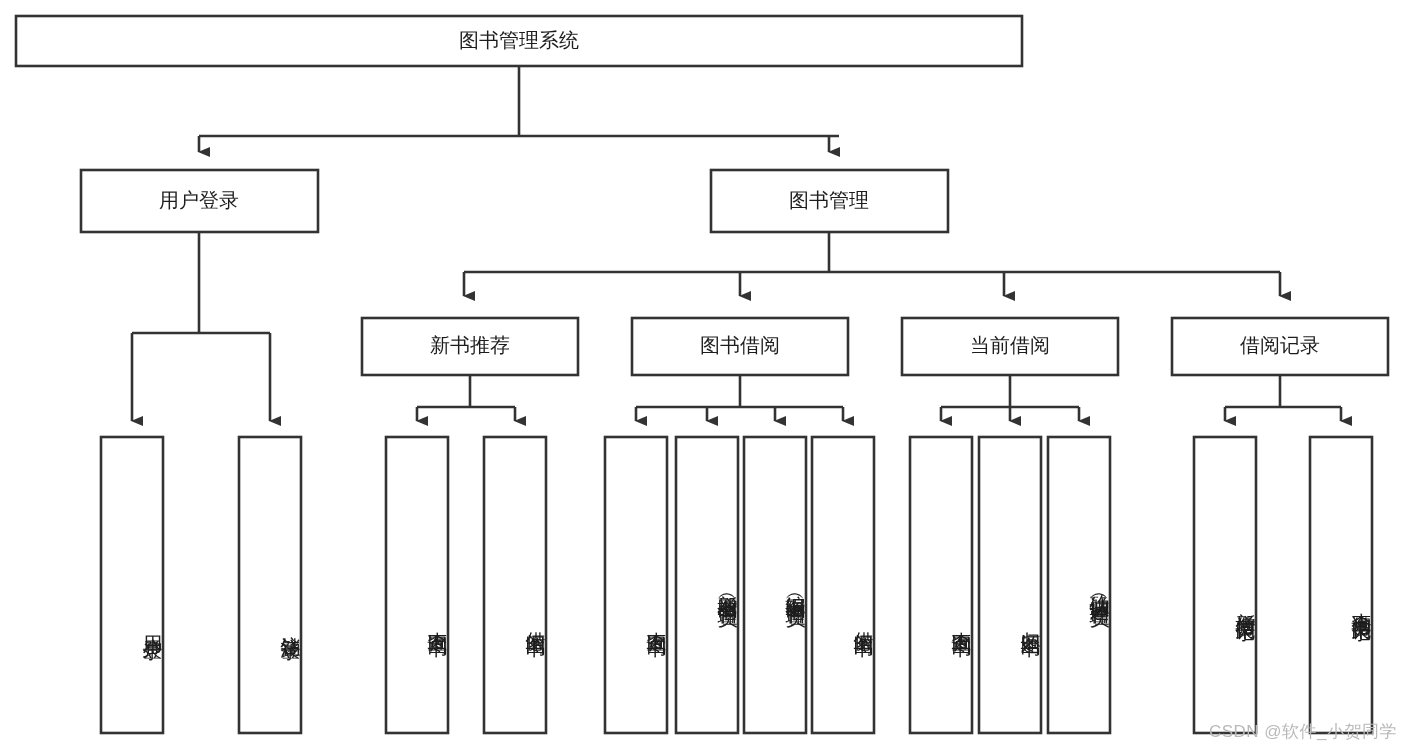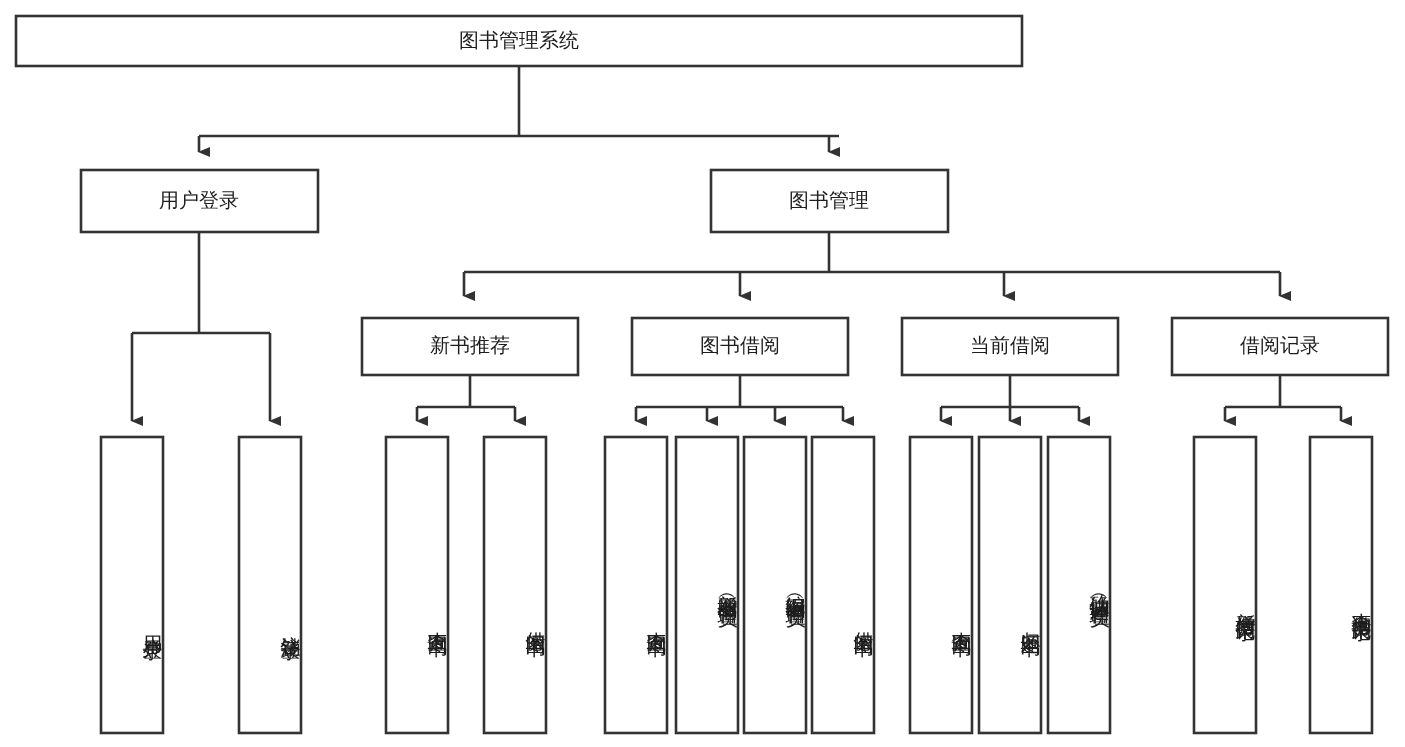--- a/index.html
+++ b/index.html
@@ -206,14 +206,15 @@
   <div class="vlabel" style="left:744px; top:437px; width:62px; height:296px; padding-top:6px; box-sizing:border-box;">编辑图书（管理员）</div>
   <div class="vlabel" style="left:812px; top:437px; width:62px; height:296px; padding-top:70px; box-sizing:border-box;">借阅图书</div>
 
   <div class="vlabel" style="left:910px; top:437px; width:62px; height:296px; padding-top:70px; box-sizing:border-box;">查询图书</div>
   <div class="vlabel" style="left:979px; top:437px; width:62px; height:296px; padding-top:70px; box-sizing:border-box;">归还图书</div>
   <div class="vlabel" style="left:1048px; top:437px; width:62px; height:296px; padding-top:6px; box-sizing:border-box;">确认归还（管理员）</div>
 
   <div class="vlabel" style="left:1194px; top:437px; width:62px; height:296px; padding-top:36px; box-sizing:border-box;">新增借阅记录</div>
   <div class="vlabel" style="left:1310px; top:437px; width:62px; height:296px; padding-top:36px; box-sizing:border-box;">查询借阅记录</div>
 
+  <div class="watermark">CSDN @软件_小贺同学</div>
 
 </div>
 
 </body></html>

